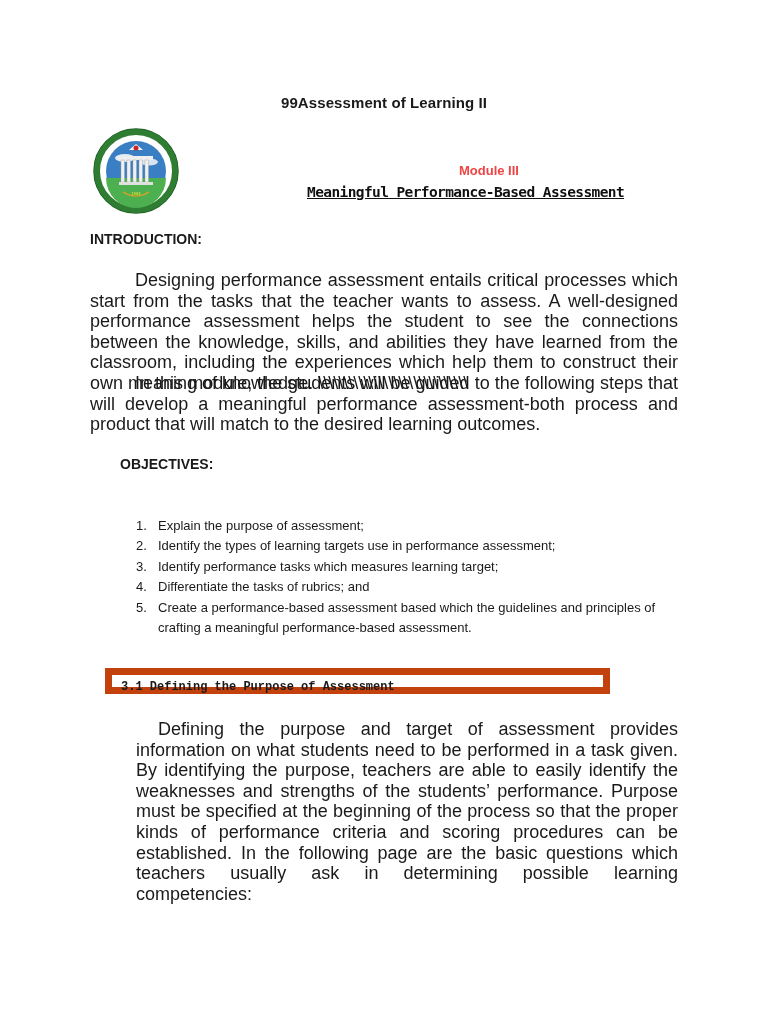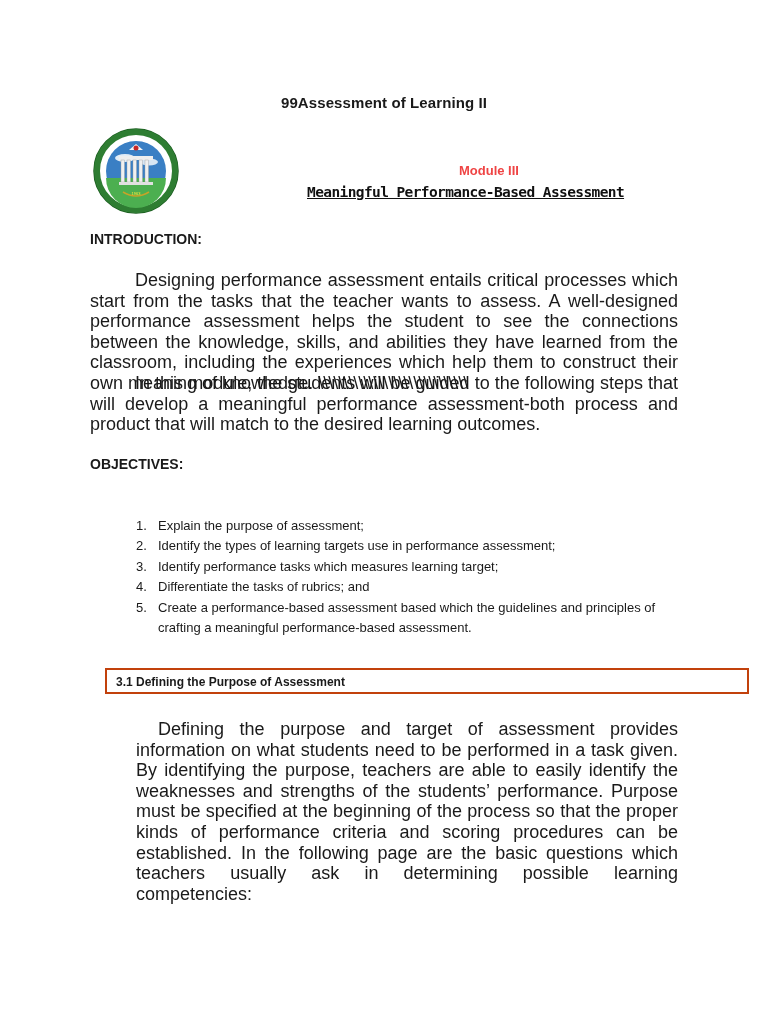--- a/index.html
+++ b/index.html
@@ -11,36 +11,36 @@
                  font-weight: bold; font-size: 15px; letter-spacing: 0.1px; }
 
     .logo { position: absolute; left: 93px; top: 128px; width: 86px; height: 86px; }
 
     .module-label { position: absolute; top: 163px; left: 459px; font-size: 13px; font-weight: bold; color: #ef4444; }
     .module-subtitle { position: absolute; top: 184px; left: 307px; font-size: 14.5px; font-weight: bold;
                        font-family: "DejaVu Sans Mono", "Liberation Mono", monospace; letter-spacing: -0.6px; color: #111; text-decoration: underline; }
 
     .heading { position: absolute; left: 90px; font-size: 14px; font-weight: bold; }
     .heading.intro { top: 231px; }
-    .heading.obj { top: 456px; }
+    .heading.obj { top: 456px; margin-left: 30px; }
 
     .para { position: absolute; left: 90px; width: 588px; font-size: 18px; line-height: 20.6px;
             text-align: justify; }
     .para .indent { display: inline-block; width: 45px; }
     .para.p1 { top: 270px; }
     .para.p2 { top: 373px; }
 
     .obj-intro { position: absolute; top: 496px; left: 136px; font-size: 13px; }
     .obj-list { position: absolute; top: 516px; left: 136px; width: 542px; margin: 0; padding: 0; list-style: none; }
     .obj-list li { display: flex; font-size: 13px; line-height: 20.4px; }
     .obj-list .num { width: 22px; flex: none; }
     .obj-list .txt { flex: 1; }
 
-    .section-box { position: absolute; top: 668px; left: 105px; width: 644px; height: 26px;
-                   border: 2px solid #c2410c; box-sizing: border-box; }
+    .section-box { position: absolute; top: 668px; left: 105px; width: 505px; height: 26px;
+                   border: 7px solid #c2410c; box-sizing: border-box; font-family: Liberation Mono, monospace; }
     .section-box span { position: absolute; left: 9px; top: 5px; font-size: 12px; font-weight: bold; }
 
     .para.p3 { top: 719px; left: 136px; width: 542px; }
     .para.p3 .indent { width: 22px; }
   </style>
 </head>
 <body>
 
 <div class="page">
 

